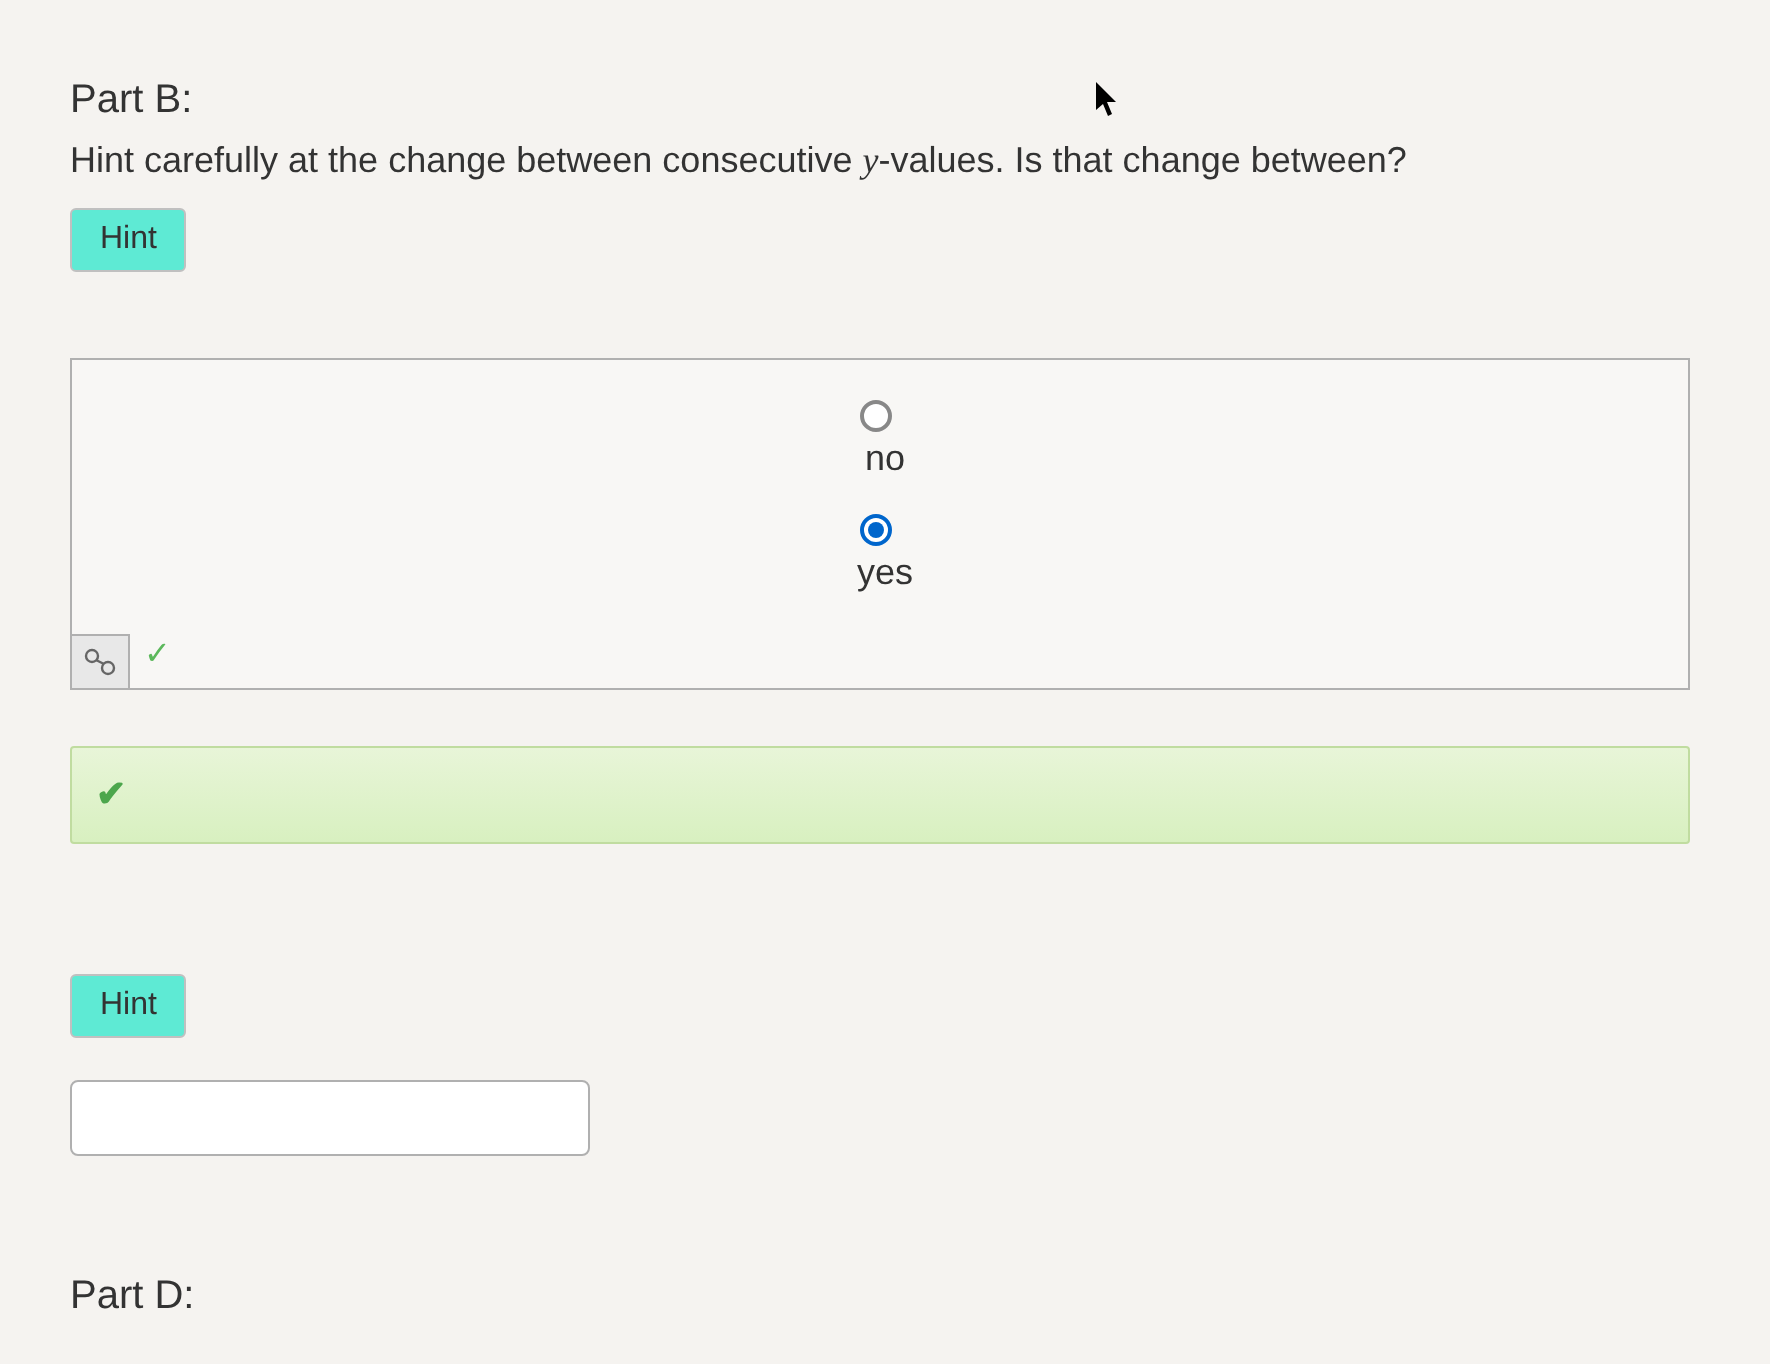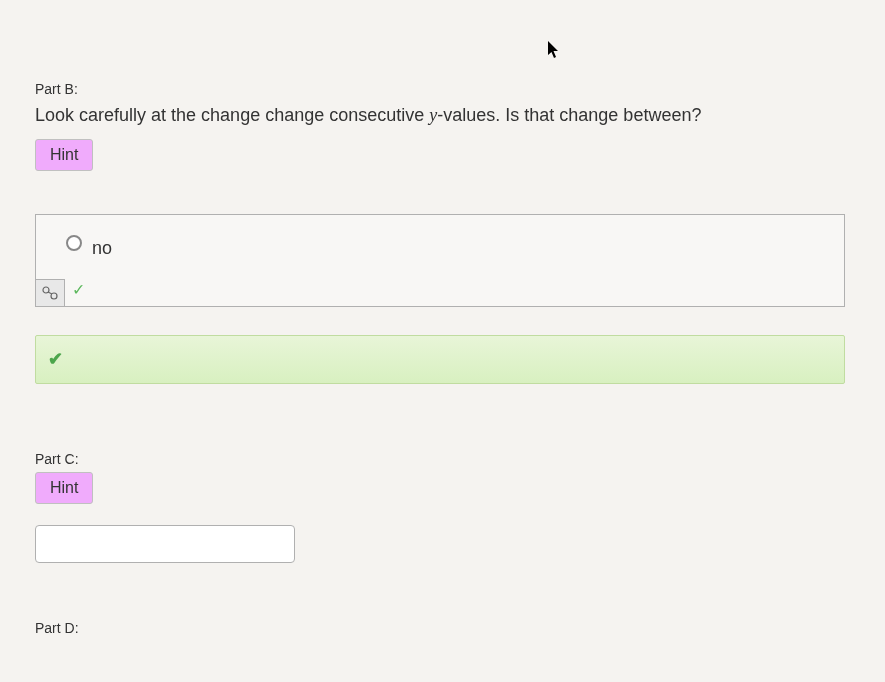--- a/index.html
+++ b/index.html
@@ -6,55 +6,56 @@
     body {
       font-family: -apple-system, BlinkMacSystemFont, "Segoe UI", Arial, sans-serif;
       background: #f5f3f0;
       padding: 35px 40px 0 35px;
       width: 885px;
       color: #333;
       font-size: 18px;
       line-height: 1.5;
     }
     .part-title {
-      font-size: 14px;
+      font-size: 20px;
       color: #333;
       margin-bottom: 2px;
-      margin-top: 44px;
     }
     .question-text {
       font-size: 18px;
       color: #333;
       margin-bottom: 10px;
     }
     .italic-var {
       font-style: italic;
       font-family: Georgia, serif;
     }
     .hint-btn {
-      background: #f0abfc;
+      background: #5eead4;
       border: 1px solid #c0c0c0;
       border-radius: 3px;
       padding: 6px 14px;
       font-size: 16px;
       color: #333;
       cursor: pointer;
       margin-bottom: 15px;
     }
     .answer-box {
       border: 1px solid #b0b0b0;
       background: #f8f7f5;
       margin-top: 28px;
       position: relative;
       padding: 20px 25px 30px 25px;
     }
     .radio-row {
       display: flex;
+      align-items: center;
       margin-bottom: 14px;
       margin-left: 5px;
+      flex-direction: column;
     }
     .radio-circle {
       width: 16px;
       height: 16px;
       border: 2px solid #888;
       border-radius: 50%;
       margin-right: 10px;
       display: inline-block;
       position: relative;
       background: #fff;
@@ -141,46 +142,49 @@
 
 <div class="cursor-arrow">
   <svg width="14" height="18" viewBox="0 0 14 18">
       <path d="M0 0 L0 14 L3.5 11 L6 17 L8 16 L5.5 10 L10 10 Z" fill="#000"></path>
     </svg>
 </div>
 
 <div>
   <div class="part-title">Part B:</div>
   <div class="question-text">
-    <span>Look carefully at the change change consecutive </span><span class="italic-var">y</span><span>-values. Is that change between?</span>
+    <span>Hint carefully at the change between consecutive </span><span class="italic-var">y</span><span>-values. Is that change between?</span>
   </div>
   <button class="hint-btn">Hint</button>
 
   <div class="answer-box">
     <div class="radio-row">
       <span class="radio-circle"></span>
       <span class="radio-label">no</span>
+    </div>
+    <div class="radio-row">
+      <span class="radio-circle selected"></span>
+      <span class="radio-label">yes</span>
     </div>
     <div class="toggle-badge">
       <svg width="16" height="14" viewBox="0 0 16 14">
         <circle cx="4" cy="4" r="3" fill="none" stroke="#666" stroke-width="1.2"></circle>
         <circle cx="12" cy="10" r="3" fill="none" stroke="#666" stroke-width="1.2"></circle>
         <line x1="6" y1="6" x2="10" y2="8" stroke="#666" stroke-width="1.2"></line>
       </svg>
     </div>
     <span class="toggle-check">✓</span>
   </div>
 
   <div class="success-bar">
     <span class="success-check">✔</span>
   </div>
 </div>
 
 <div class="section-c">
-  <div class="part-title">Part C:</div>
   <button class="hint-btn">Hint</button>
   <div>
     <input type="text" class="text-input" value="" style="">
   </div>
 </div>
 
 <div class="section-d">
   <div class="part-title">Part D:</div>
 
 </div>

